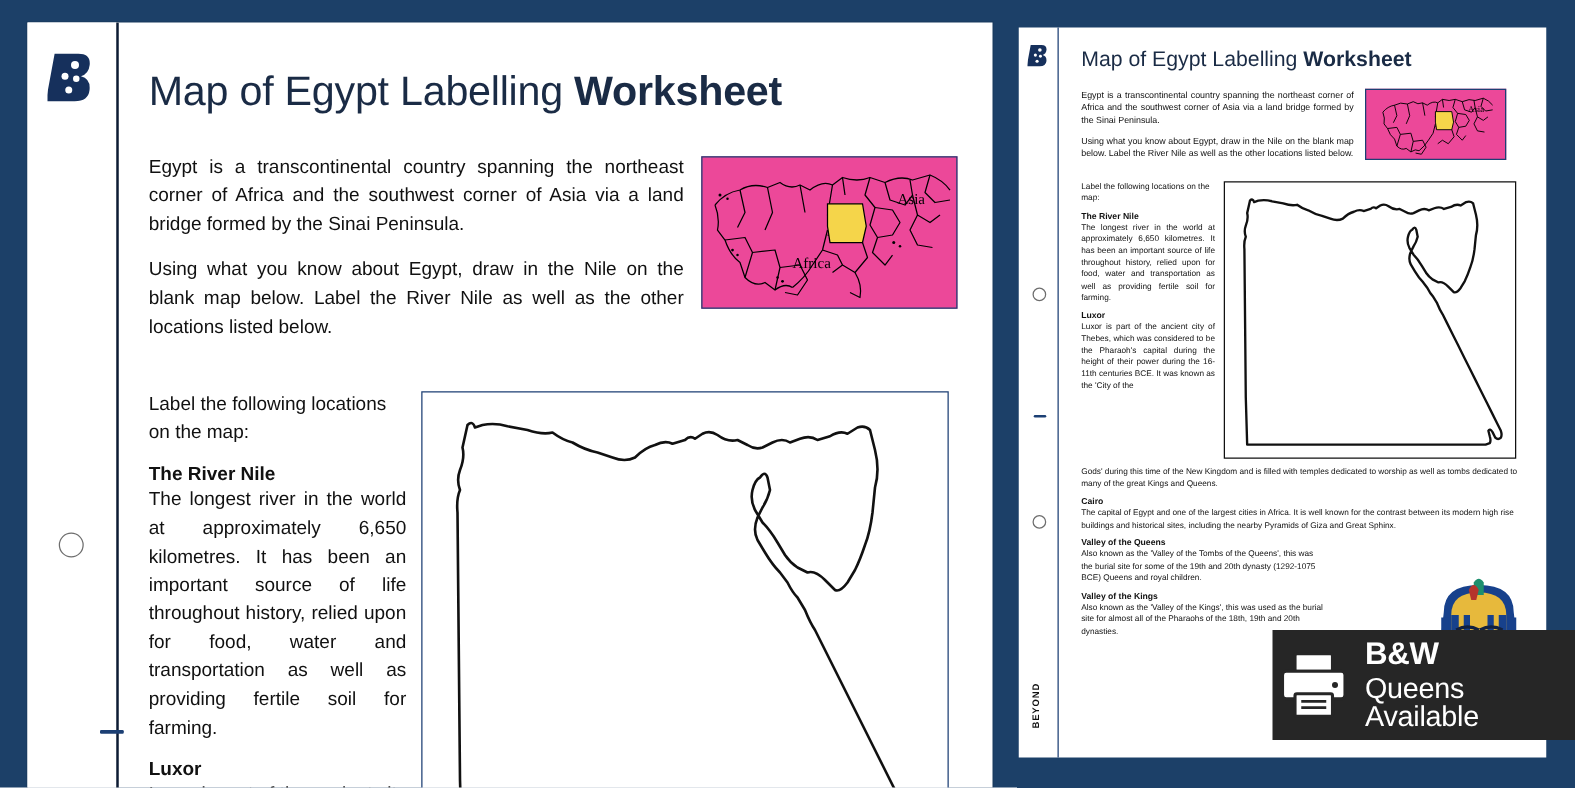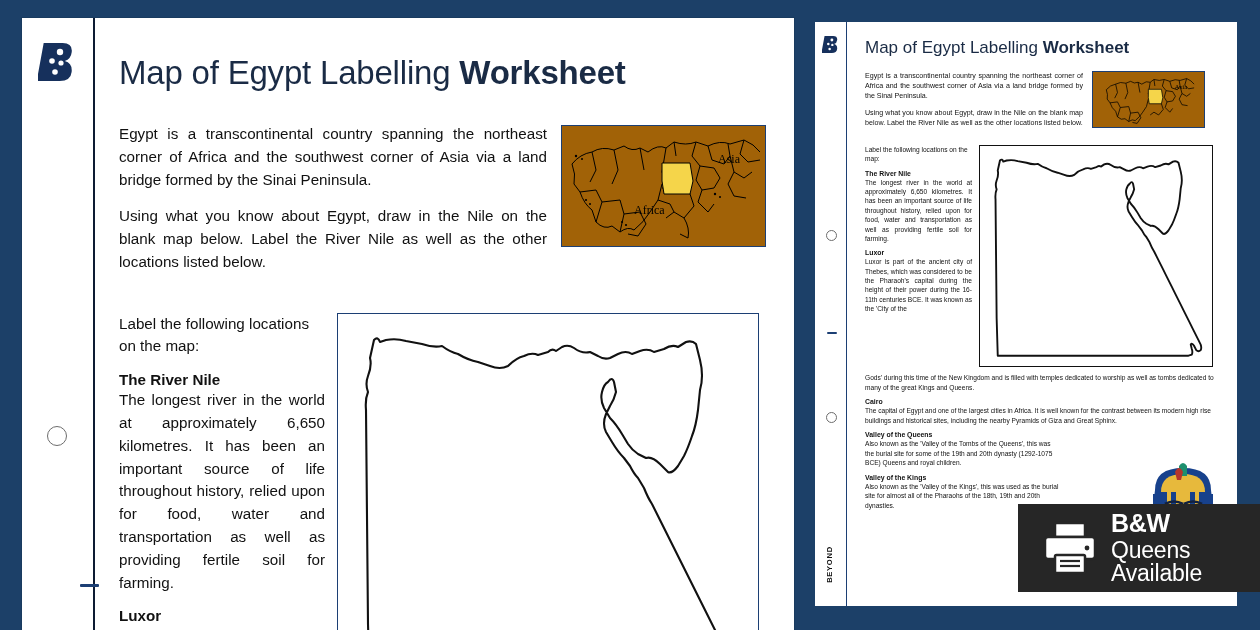--- a/index.html
+++ b/index.html
@@ -75,21 +75,21 @@
     font-size: 15.2px;
     line-height: 1.52;
     color: #111;
     text-align: justify;
     margin-bottom: 13px;
   }
 
   
   .world-inset {
     border: 1.6px solid #1c3f74;
-    background: #a16207;
+    background: #ec4899;
     position: relative;
     flex: none;
   }
   #main-world-inset { width: 205px; height: 122px; margin-top: 3px; }
 
   #main-lower { display: flex; gap: 12px; margin-top: 26px; }
 
   #main-left-col { width: 206px; flex: none; }
 
   .sec-head {
@@ -189,21 +189,21 @@
     width: 96px; height: 86px;
   }
 
   
   #bw-badge {
     position: absolute;
     left: 1018px; top: 504px;
     width: 242px; height: 88px;
     background: #262626;
     display: flex; align-items: center; gap: 10px;
-    padding-left: 25px;
+    padding-left: 6px;
   }
   #printer-icon { width: 58px; height: 54px; flex: none; }
   #bw-text { color: #fff; line-height: 1; }
   #bw-line1 { font-size: 25px; font-weight: 700; letter-spacing: -.3px; }
   #bw-line2 { font-size: 23px; font-weight: 400; margin-top: 3px; letter-spacing: -.2px; }
 </style>
 </head>
 <body>
 
 <div id="main-page">

